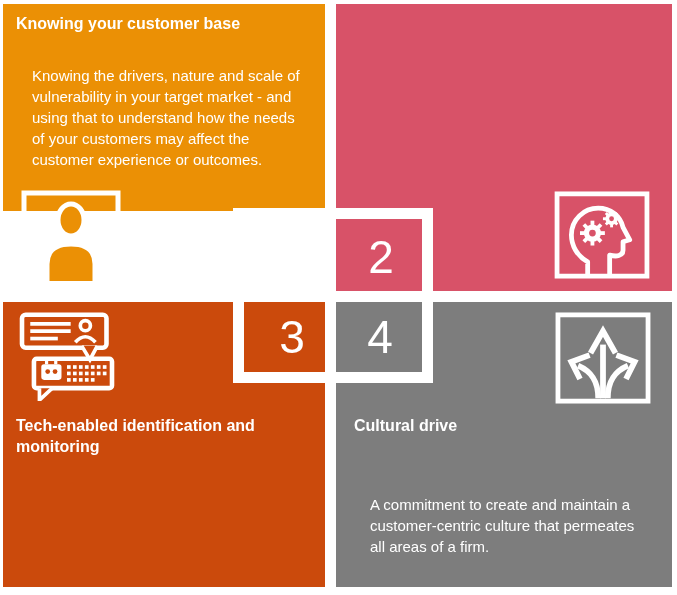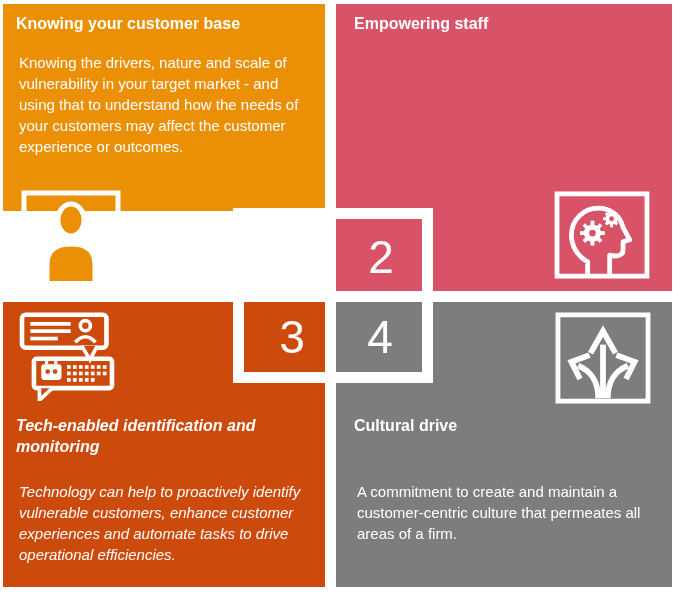--- a/index.html
+++ b/index.html
@@ -9,32 +9,32 @@
   }
   .canvas {
     position:relative;
     width:677px; height:595px;
     background:#ffffff;
     overflow:hidden;
   }
   .quadrant { position:absolute; color:#ffffff; }
   .q1 { left:3px;   top:4px;   width:322px; height:207px; background:var(--q1); }
   .q2 { left:336px; top:4px;   width:336px; height:287px; background:var(--q2); }
-  .q3 { left:3px;   top:302px; width:322px; height:285px; background:var(--q3);font-style:italic; }
+  .q3 { left:3px;   top:302px; width:322px; height:285px; background:var(--q3); }
   .q4 { left:336px; top:302px; width:336px; height:285px; background:var(--q4); }
 
   .title {
     position:absolute;
     font-size:16px; font-weight:bold; line-height:21px;
     margin:0;
   }
   .body {
     position:absolute;
     font-size:15px; line-height:21px;
-    margin:3px;
+    margin:16px;
   }
   .q1 .title, .q3 .title { left:13px; right:8px; }
   .q1 .body,  .q3 .body  { left:13px; right:8px; }
   .q2 .title, .q4 .title { left:18px; right:14px; }
   .q2 .body,  .q4 .body  { left:18px; right:14px; }
 
   .q1 .title, .q2 .title { top:9px; }
   .q1 .body,  .q2 .body  { top:45px; }
   .q3 .title, .q4 .title { top:113px; }
   .q3 .body,  .q4 .body  { top:176px; }
@@ -86,21 +86,20 @@
       <circle cx="23" cy="34" r="8" class="noFill" stroke-width="4"></circle>
       <circle cx="77" cy="34" r="8" class="noFill" stroke-width="4"></circle>
       <path d="M9,91 V72 q0,-17 14,-17 q14,0 14,17" class="noFill" stroke-width="4"></path>
       <path d="M63,72 q0,-17 14,-17 q14,0 14,17 V91" class="noFill" stroke-width="4"></path>
       <path d="M26,91 V74 q0,-20 24,-20 q24,0 24,20 V91" class="fillQ1" stroke-width="5"></path>
       <ellipse cx="50" cy="30" rx="13" ry="16" class="fillQ1" stroke-width="5"></ellipse>
     </svg>
   </div>
 
   <div class="quadrant q2">
-    <h2 class="title">Empowering staff</h2>
     <svg class="icon" width="96" height="88" viewBox="0 0 100 92">
       <rect x="3" y="3" width="94" height="86" class="noFill" stroke-width="5"></rect>
       <path d="M35,89 V74 C24,68 18,57 18,46 C18,30 31,18 46,18 C59,18 69,26 72,38 L79,51 L72,53 V62 C72,68 65,69 58,67 V89" class="noFill" stroke-width="5" stroke-linejoin="round"></path>
       <g stroke="#ffffff" stroke-width="4">
         <line x1="40" y1="31" x2="40" y2="57"></line>
         <line x1="27" y1="44" x2="53" y2="44"></line>
         <line x1="31" y1="35" x2="49" y2="53"></line>
         <line x1="49" y1="35" x2="31" y2="53"></line>
       </g>
       <circle cx="40" cy="44" r="9" class="wfill"></circle>
@@ -150,21 +149,20 @@
           <rect x="84.5" y="66" width="4" height="4"></rect>
           <rect x="91" y="66" width="4" height="4"></rect>
         <rect x="52" y="73" width="4" height="4"></rect>
           <rect x="58.5" y="73" width="4" height="4"></rect>
           <rect x="65" y="73" width="4" height="4"></rect>
           <rect x="71.5" y="73" width="4" height="4"></rect>
           <rect x="78" y="73" width="4" height="4"></rect>
       </g>
     </svg>
     <h2 class="title">Tech-enabled identification and monitoring</h2>
-    <p class="body">Technology can help to proactively identify vulnerable customers, enhance customer experiences and automate tasks to drive operational efficiencies.</p>
   </div>
 
   <div class="quadrant q4">
     <svg class="icon" width="96" height="92" viewBox="0 0 100 96">
       <rect x="3" y="3" width="94" height="90" class="noFill" stroke-width="5"></rect>
       <g class="noFill" stroke-width="6">
         <path d="M50,90 V34"></path>
         <path d="M37,43 L50,20 L63,43"></path>
         <path d="M45,90 C45,72 38,62 24,56"></path>
         <path d="M36,45 L17,52 L26,70"></path>

